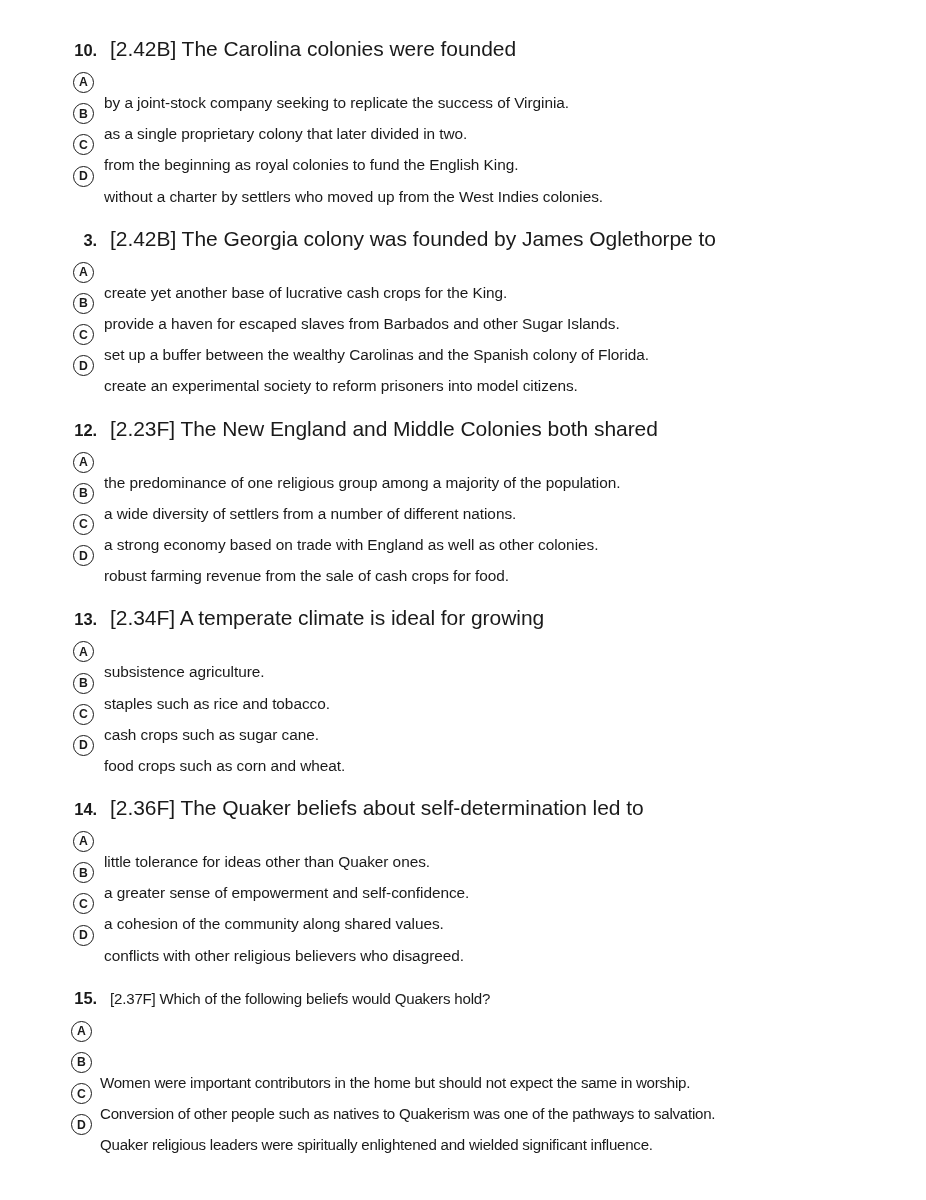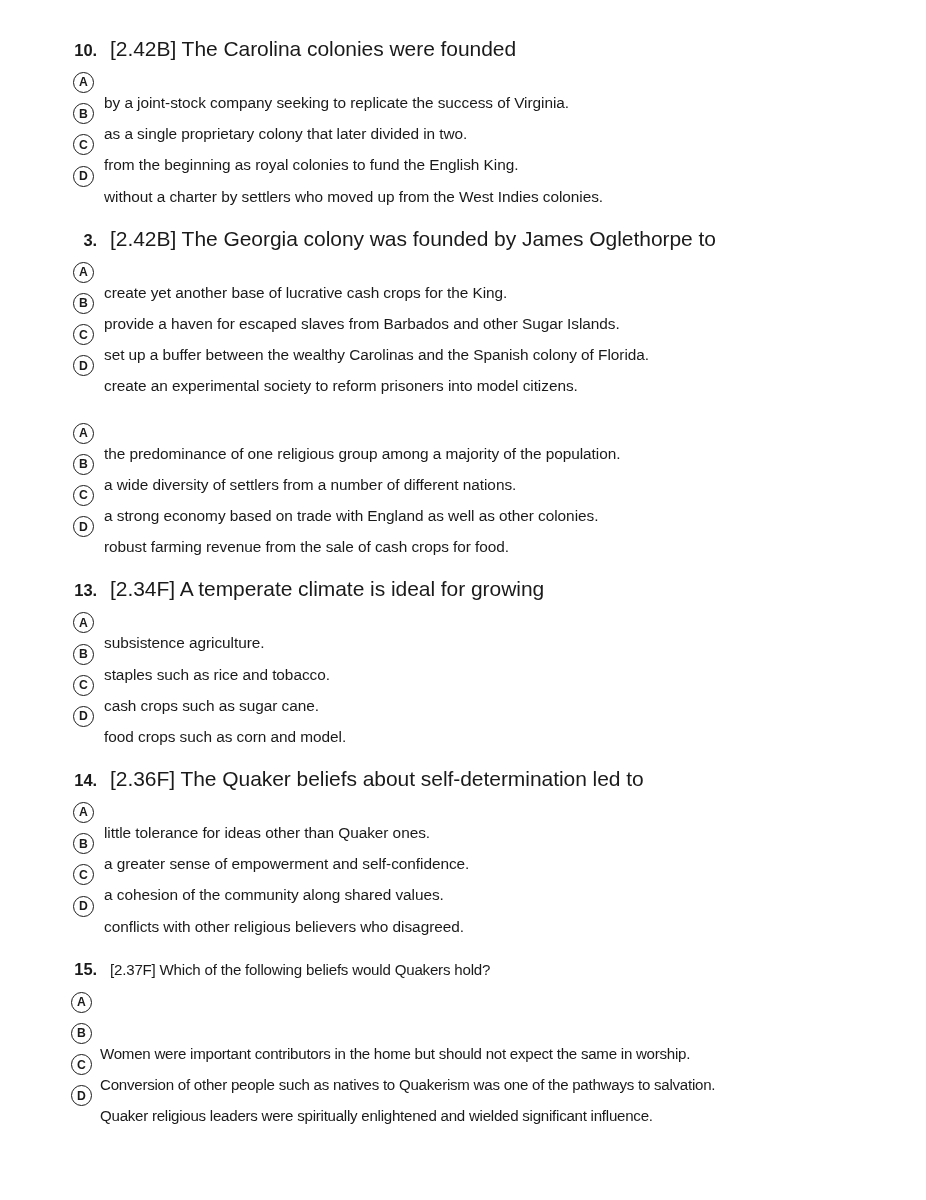--- a/index.html
+++ b/index.html
@@ -138,20 +138,24 @@
         <div class="option-row">
           <div class="opt-marker">C</div>
           <div class="opt-text">set up a buffer between the wealthy Carolinas and the Spanish colony of Florida.</div>
         </div>
         <div class="option-row">
           <div class="opt-marker">D</div>
           <div class="opt-text">create an experimental society to reform prisoners into model citizens.</div>
         </div>
       </div>
       <div class="question-block">
+        <div class="stem-row">
+          <div class="q-number">12.</div>
+          <div class="stem-text">[2.23F] The New England and Middle Colonies both shared</div>
+        </div>
         <div class="option-row">
           <div class="opt-marker">A</div>
           <div class="opt-text">the predominance of one religious group among a majority of the population.</div>
         </div>
         <div class="option-row">
           <div class="opt-marker">B</div>
           <div class="opt-text">a wide diversity of settlers from a number of different nations.</div>
         </div>
         <div class="option-row">
           <div class="opt-marker">C</div>
@@ -174,21 +178,21 @@
         <div class="option-row">
           <div class="opt-marker">B</div>
           <div class="opt-text">staples such as rice and tobacco.</div>
         </div>
         <div class="option-row">
           <div class="opt-marker">C</div>
           <div class="opt-text">cash crops such as sugar cane.</div>
         </div>
         <div class="option-row">
           <div class="opt-marker">D</div>
-          <div class="opt-text">food crops such as corn and model.</div>
+          <div class="opt-text">food crops such as corn and wheat.</div>
         </div>
       </div>
       <div class="question-block">
         <div class="stem-row">
           <div class="q-number">14.</div>
           <div class="stem-text">[2.36F] The Quaker beliefs about self-determination led to</div>
         </div>
         <div class="option-row">
           <div class="opt-marker">A</div>
           <div class="opt-text">little tolerance for ideas other than Quaker ones.</div>

